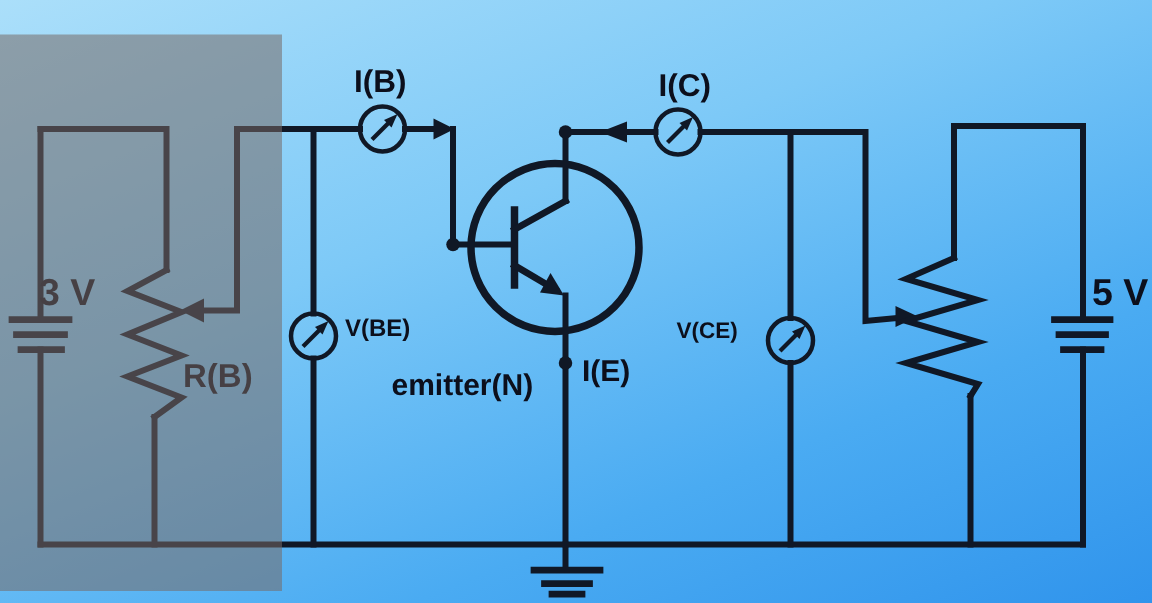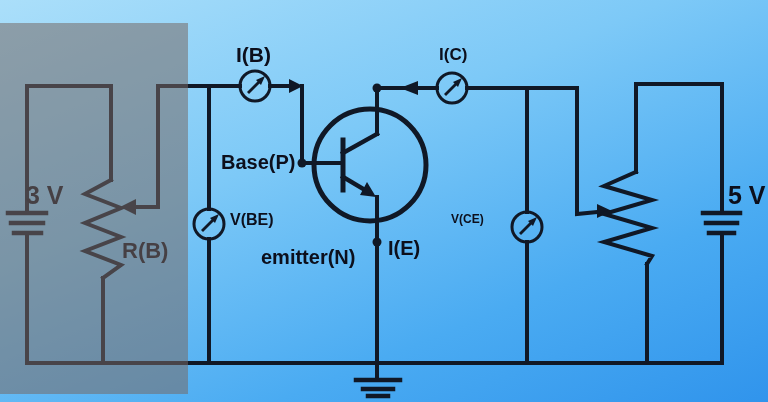--- a/index.html
+++ b/index.html
@@ -118,29 +118,28 @@
     </g>
   </svg>
 
   <div class="lbl" style="left:26px;top:182px;font-size:25px;">3 V</div>
 
   <div class="lbl" style="left:122px;top:239px;font-size:22px;">R(B)</div>
 
   <div class="lbl" style="left:236px;top:43px;font-size:21px;">I(B)</div>
 
 
-  <div class="lbl" style="left:221px;top:151px;font-size:20px;">Base(P)</div>
 
   <div class="lbl" style="left:230px;top:211px;font-size:16px;">V(BE)</div>
 
   <div class="lbl" style="left:261px;top:246px;font-size:20px;">emitter(N)</div>
 
   <div class="lbl" style="left:388px;top:237px;font-size:20px;">I(E)</div>
 
-  <div class="lbl" style="left:439px;top:46px;font-size:17px;">I(C)</div>
+  <div class="lbl" style="left:439px;top:46px;font-size:21px;">I(C)</div>
 
-  <div class="lbl" style="left:451px;top:213px;font-size:12px;">V(CE)</div>
+  <div class="lbl" style="left:451px;top:213px;font-size:15px;">V(CE)</div>
 
 
   <div class="lbl" style="left:728px;top:182px;font-size:25px;">5 V</div>
 
   <div class="overlay"></div>
 </div>
 
 </body></html>

